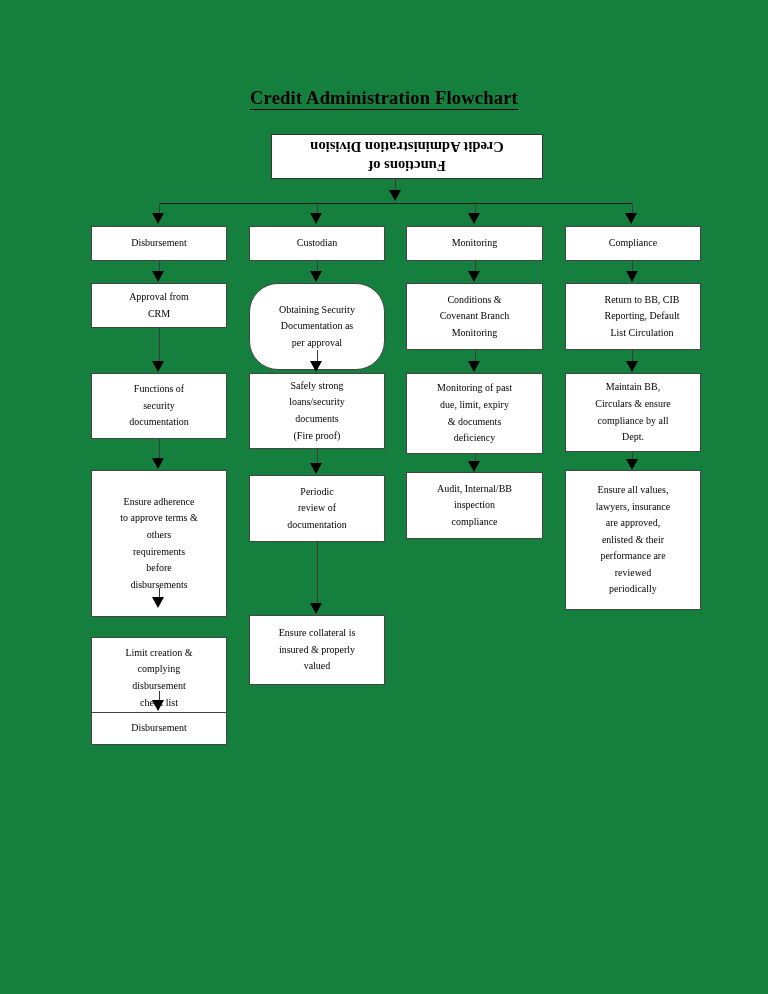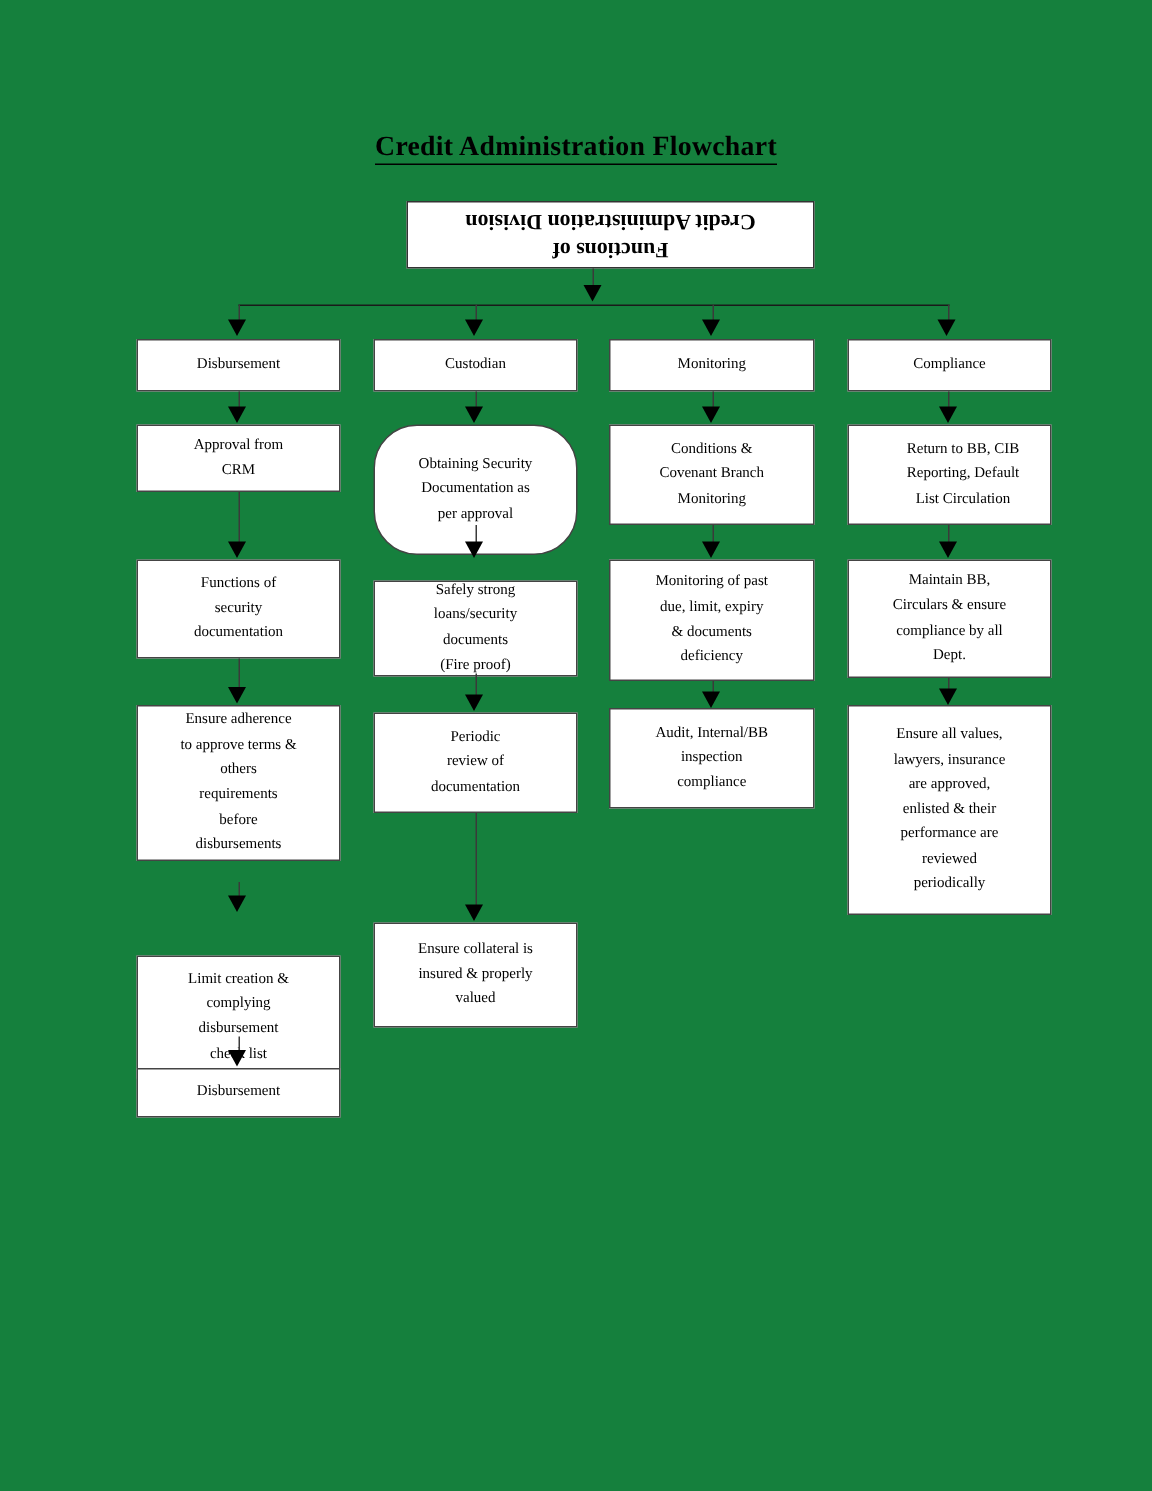--- a/index.html
+++ b/index.html
@@ -116,21 +116,21 @@
   <div class="vline" style="left:159px; top:328px; height:34px;"></div>
   <div class="arrow" style="left:152px; top:361px;"></div>
 
   <div class="box" style="left:91px; top:373px; width:136px; height:66px;">Functions of
 security
 documentation</div>
 
   <div class="vline" style="left:159px; top:439px; height:20px;"></div>
   <div class="arrow" style="left:152px; top:458px;"></div>
 
-  <div class="box" style="left:91px; top:470px; width:136px; height:104px;">Ensure adherence
+  <div class="box" style="left:91px; top:470px; width:136px; height:147px;">Ensure adherence
 to approve terms &amp;
 others
 requirements
 before
 disbursements</div>
 
   <div class="vline" style="left:159px; top:588px; height:10px;"></div>
   <div class="arrow" style="left:152px; top:597px;"></div>
 
   <div class="box" style="left:91px; top:609px; width:136px; height:82px;margin-top:28px;">Limit creation &amp;
@@ -148,21 +148,21 @@
   <div class="vline" style="left:317px; top:261px; height:11px;"></div>
   <div class="arrow" style="left:310px; top:271px;"></div>
 
   <div class="box" style="left:249px; top:283px; width:136px; height:87px;border-radius:29px;">Obtaining Security
 Documentation as
 per approval</div>
 
   <div class="vline" style="left:317px; top:350px; height:12px;"></div>
   <div class="arrow" style="left:310px; top:361px;"></div>
 
-  <div class="box" style="left:249px; top:387px; width:136px; height:64px;">Safely strong
+  <div class="box" style="left:249px; top:373px; width:136px; height:76px;">Safely strong
 loans/security
 documents
 (Fire proof)</div>
 
   <div class="vline" style="left:317px; top:449px; height:15px;"></div>
   <div class="arrow" style="left:310px; top:463px;"></div>
 
   <div class="box" style="left:249px; top:475px; width:136px; height:67px;">Periodic
 review of
 documentation</div>

